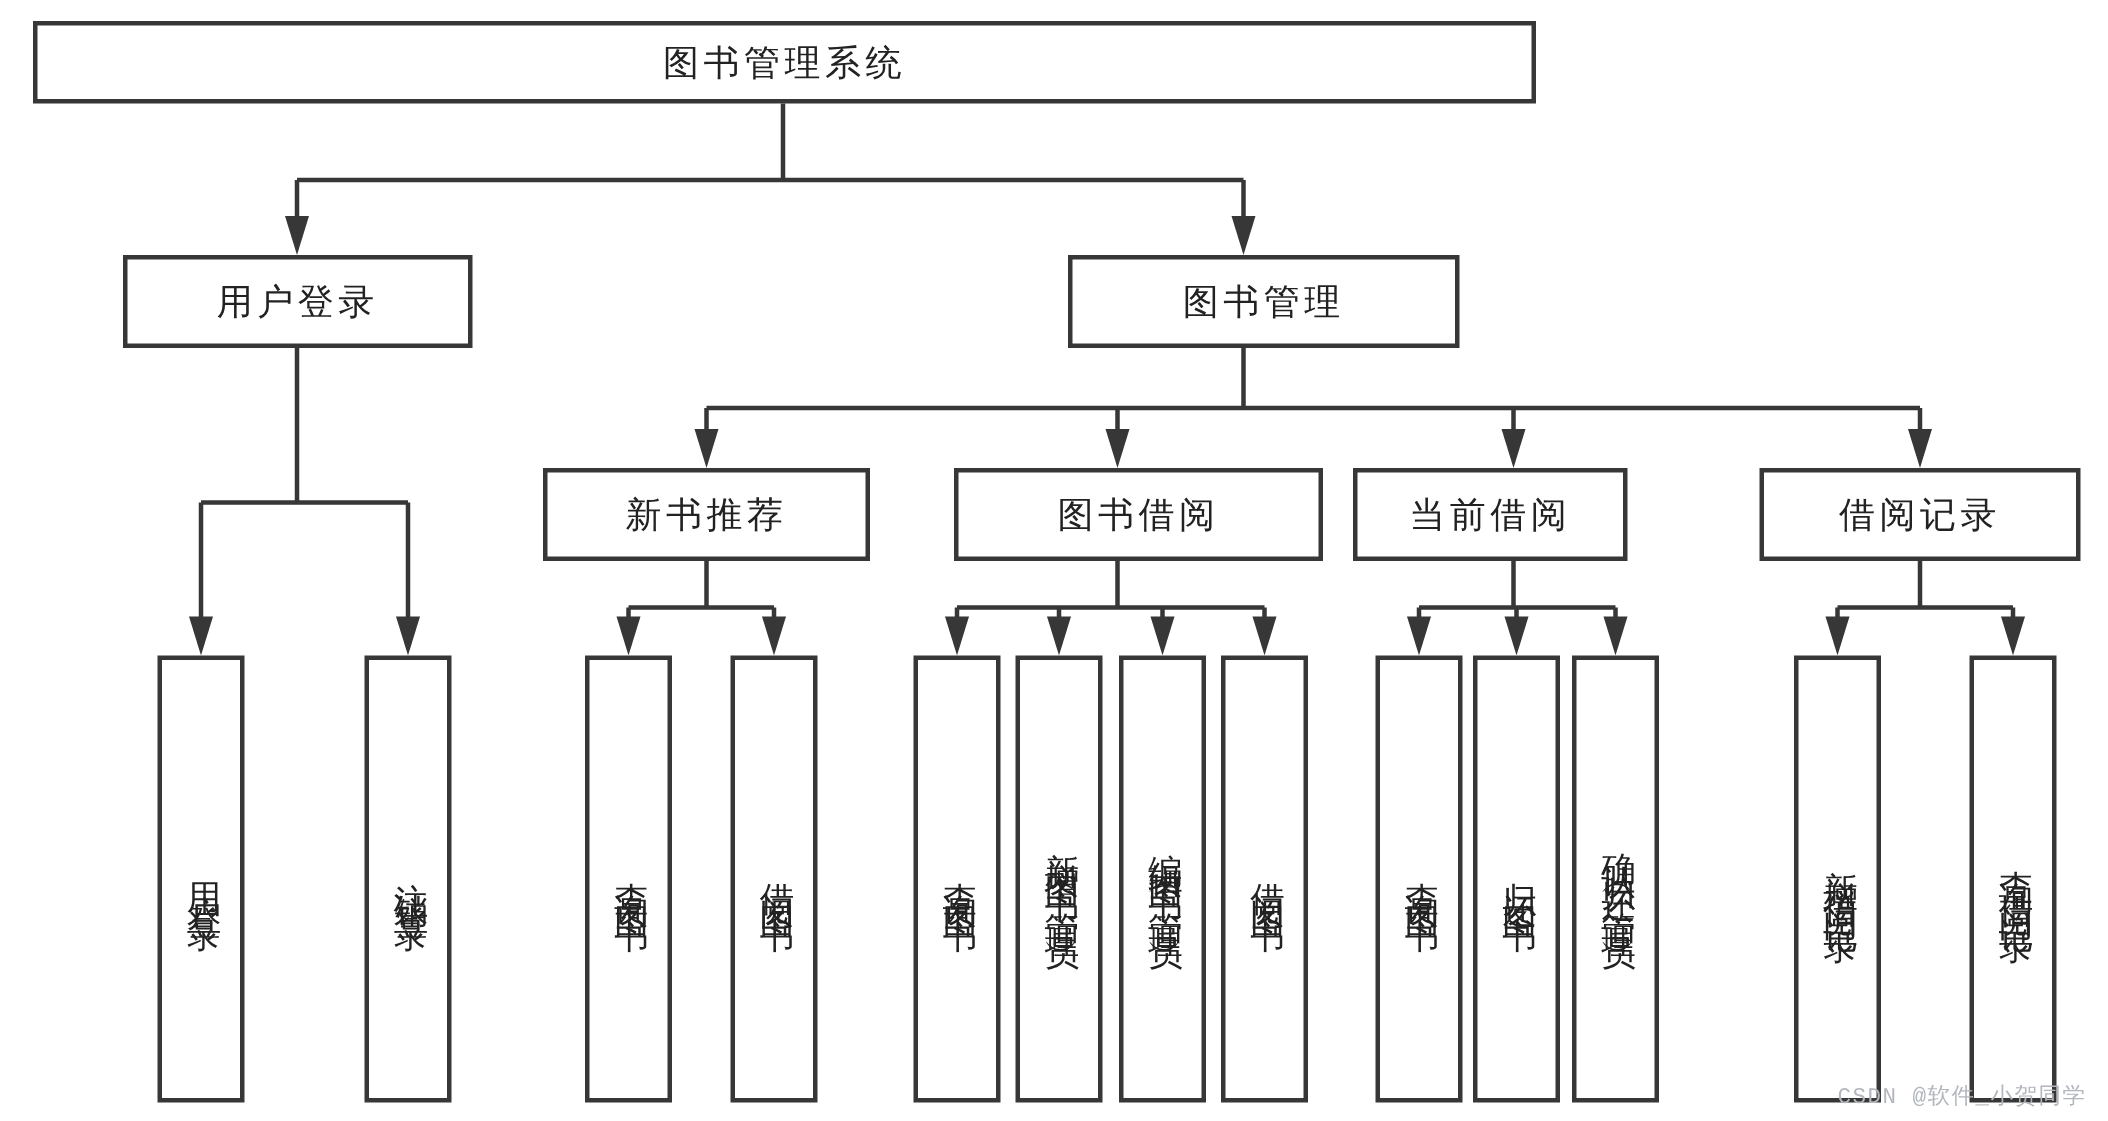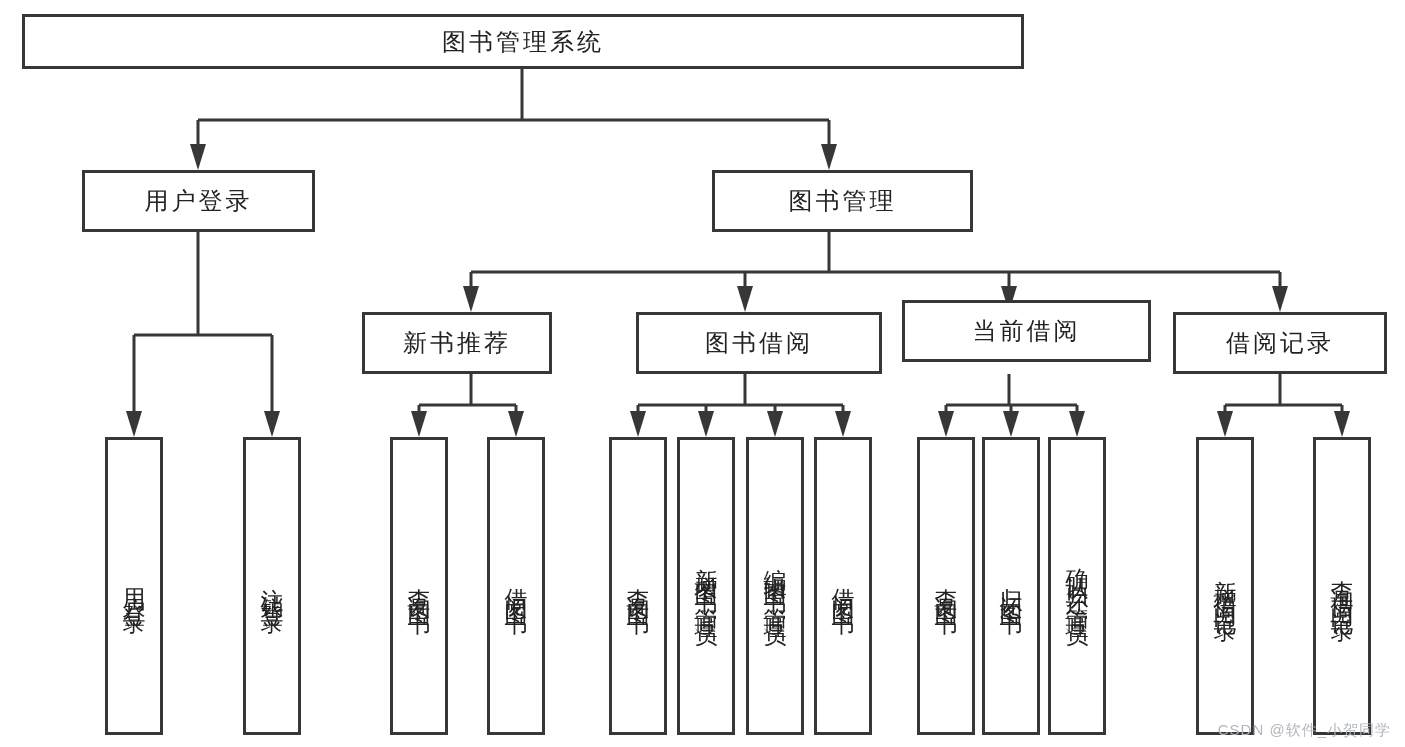--- a/index.html
+++ b/index.html
@@ -7,20 +7,21 @@
     padding: 0;
     background: #ffffff;
     font-family: "Liberation Sans", "DejaVu Sans", sans-serif;
   }
   .stage {
     position: relative;
     width: 1405px;
     height: 747px;
     background: #ffffff;
     overflow: hidden;
+    font-family: Liberation Mono, monospace;
   }
   .wires {
     position: absolute;
     left: 0;
     top: 0;
     width: 1405px;
     height: 747px;
   }
   .box {
     position: absolute;
@@ -124,23 +125,23 @@
       <polygon points="1217,411 1233,411 1225,437"></polygon>
       <polygon points="1334,411 1350,411 1342,437"></polygon>
     </g>
   </svg>
 
   <div class="box hbox" style="left:22px;top:14px;width:1002px;height:55px">图书管理系统</div>
 
   <div class="box hbox" style="left:82px;top:170px;width:233px;height:62px">用户登录</div>
   <div class="box hbox" style="left:712px;top:170px;width:261px;height:62px">图书管理</div>
 
-  <div class="box hbox" style="left:362px;top:312px;width:190px;height:62px">新书推荐</div>
+  <div class="box hbox" style="left:362px;top:312px;width:218px;height:62px">新书推荐</div>
   <div class="box hbox" style="left:636px;top:312px;width:246px;height:62px">图书借阅</div>
-  <div class="box hbox" style="left:902px;top:300px;width:249px;height:62px">当前借阅</div>
+  <div class="box hbox" style="left:902px;top:312px;width:183px;height:62px">当前借阅</div>
   <div class="box hbox" style="left:1173px;top:312px;width:214px;height:62px">借阅记录</div>
 
   <div class="box leaf" style="left:105px;top:437px;width:58px;height:298px">
     <span class="vtext">用户登录</span>
   </div>
   <div class="box leaf" style="left:243px;top:437px;width:58px;height:298px">
     <span class="vtext">注销登录</span>
   </div>
 
   <div class="box leaf" style="left:390px;top:437px;width:58px;height:298px">

